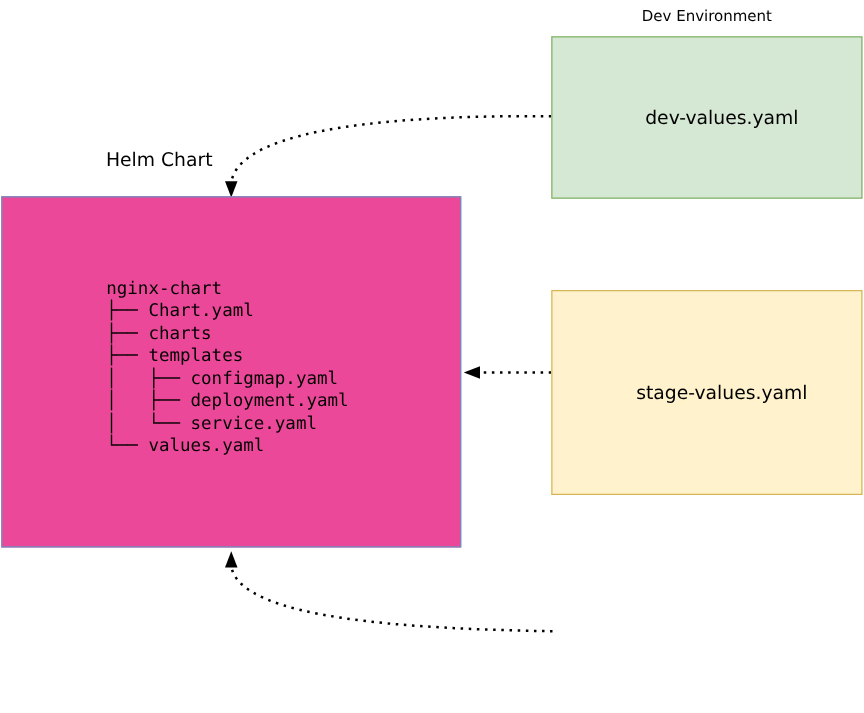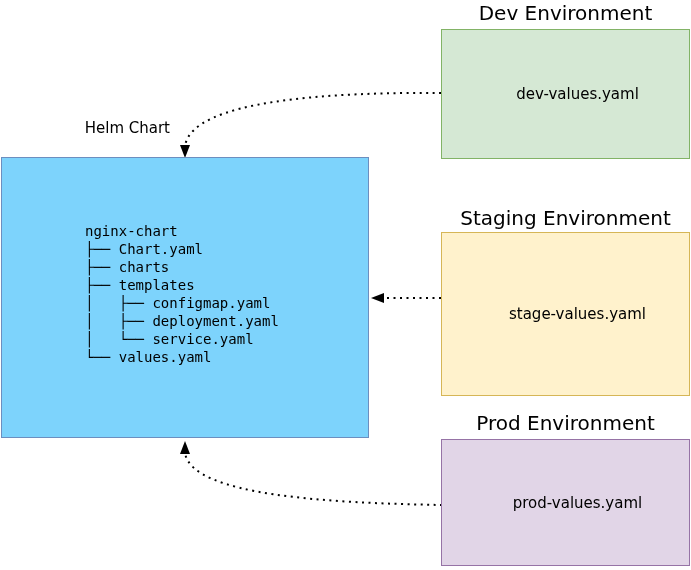--- a/index.html
+++ b/index.html
@@ -22,21 +22,21 @@
     font-size: 15px;
     line-height: 18px;
     text-align: right;
     white-space: nowrap;
   }
   .helm-label { left: 20px; top: 119px; width: 150px; }
   .helm-box {
     position: absolute;
     left: 1px; top: 157px;
     width: 368px; height: 281px;
-    background: #7dd3fc;
+    background: #ec4899;
     border: 1px solid #6c8ebf;
     box-sizing: border-box;
   }
   .tree {
     position: absolute;
     left: 83px; top: 64px;
     margin: 0;
     font-family: "DejaVu Sans Mono", monospace;
     font-size: 14px;
     line-height: 18px;
@@ -51,21 +51,21 @@
     box-sizing: border-box;
     display: flex;
     align-items: center;
     justify-content: center;
     padding-left: 24px;
   }
   .env-title {
     position: absolute;
     left: 441px;
     width: 249px;
-    font-size: 20px;
+    font-size: 12px;
     line-height: 18px;
     text-align: center;
     white-space: nowrap;
   }
   .env-file { font-size: 15px; }
   .dev-title  { top: 4px; }
   .dev-box    { top: 29px;  height: 130px; background: #d5e8d4; border-color: #82b366; }
   .stage-title{ top: 209px; }
   .stage-box  { top: 232px; height: 164px; background: #fff2cc; border-color: #d6b656; }
   .prod-title { top: 414px; }
@@ -105,23 +105,18 @@
 │   ├── deployment.yaml
 │   └── service.yaml
 └── values.yaml</pre>
   </div>
 
   <div class="env-title dev-title">Dev Environment</div>
   <div class="env-box dev-box">
     <span class="env-file">dev-values.yaml</span>
   </div>
 
-  <div class="env-title stage-title">Staging Environment</div>
   <div class="env-box stage-box">
     <span class="env-file">stage-values.yaml</span>
   </div>
 
-  <div class="env-title prod-title">Prod Environment</div>
-  <div class="env-box prod-box">
-    <span class="env-file">prod-values.yaml</span>
-  </div>
 
 </div>
 
 </body></html>

